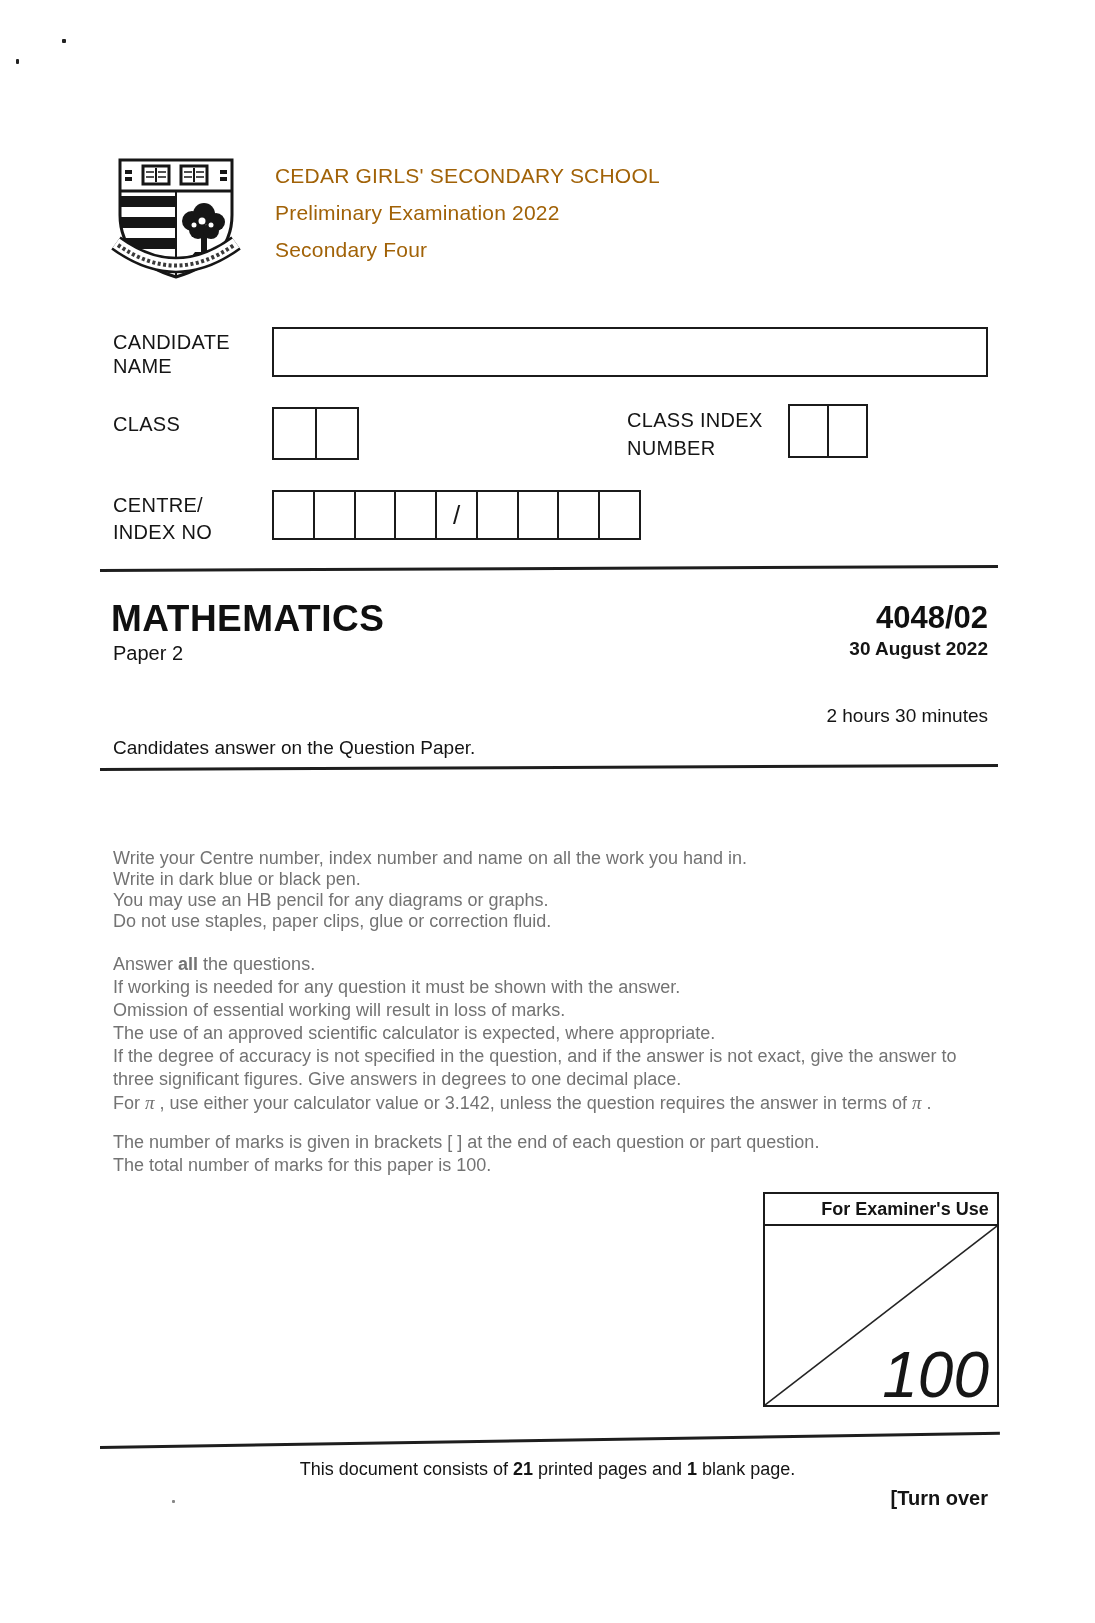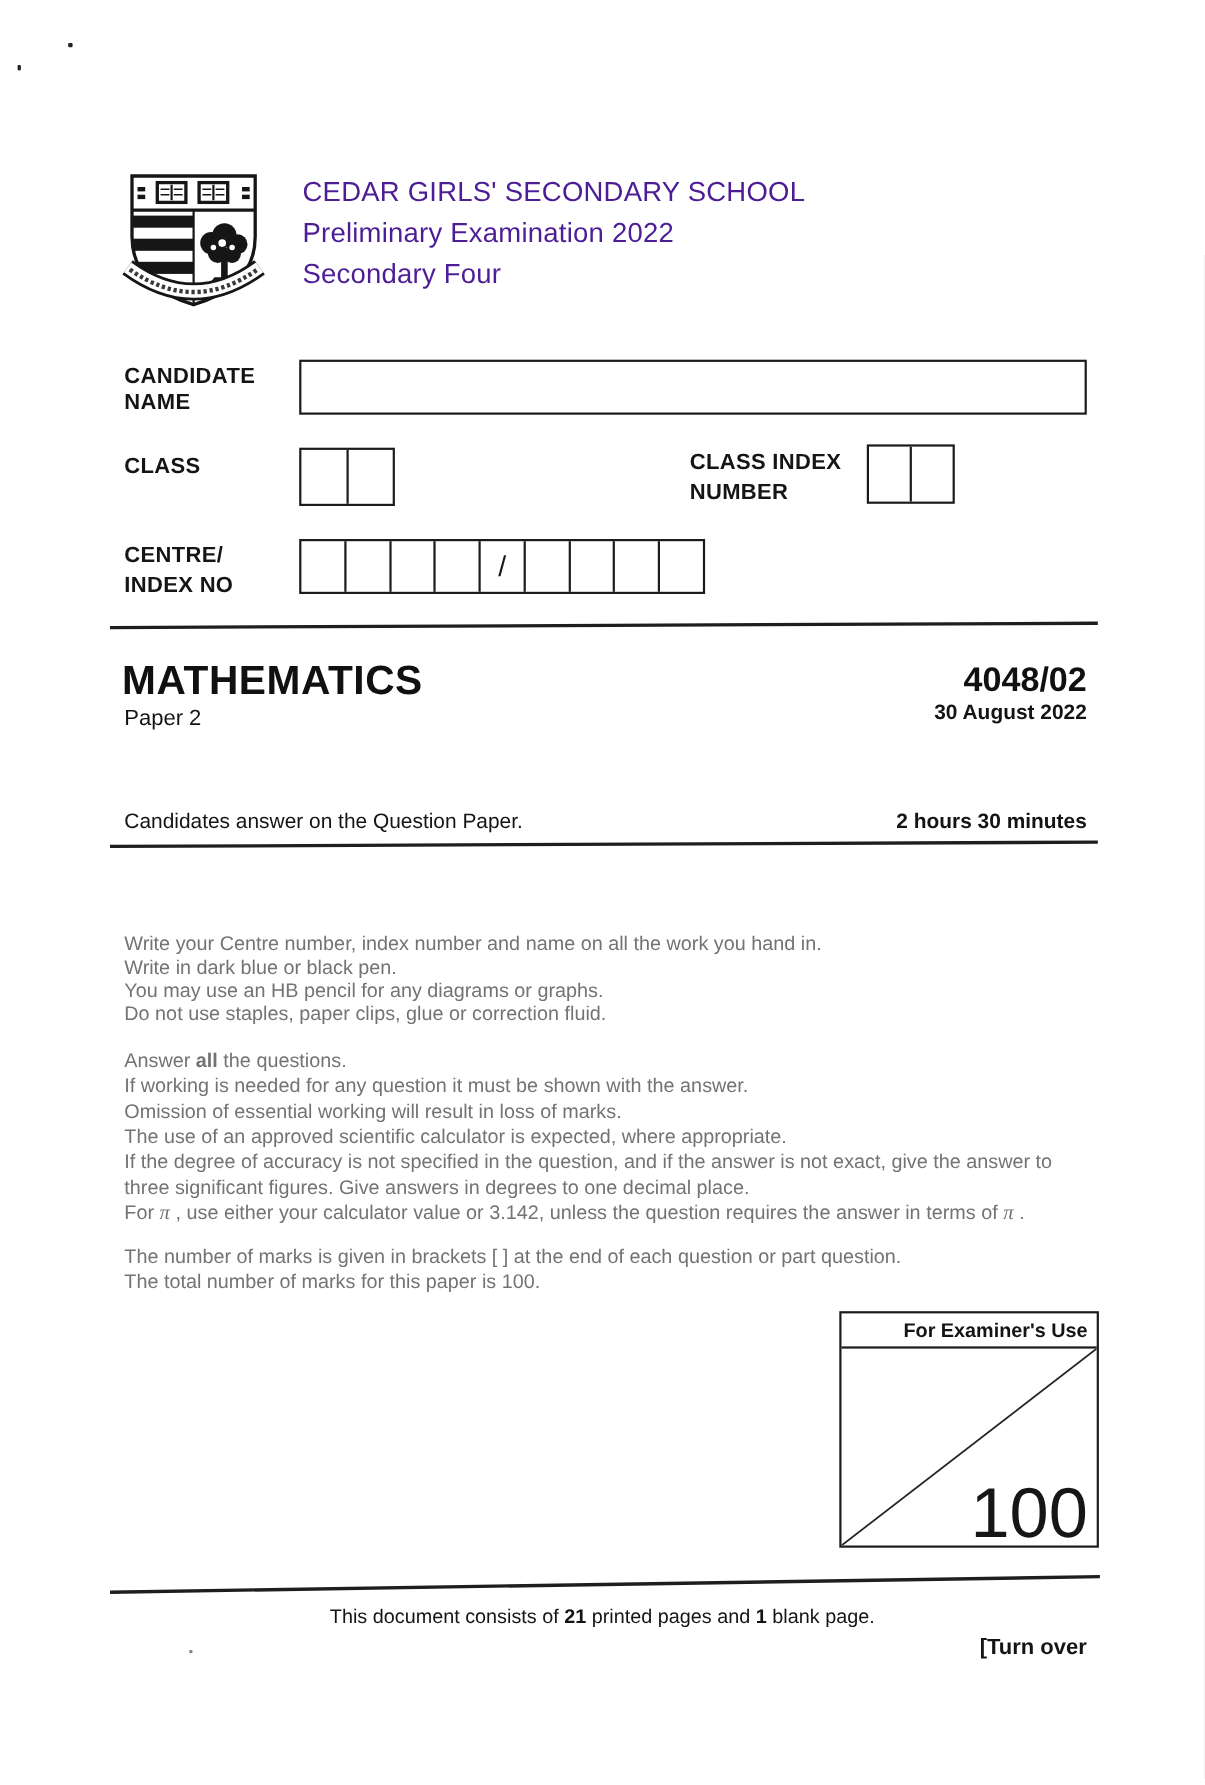--- a/index.html
+++ b/index.html
@@ -8,51 +8,51 @@
     width:1095px;height:1623px;
     margin:0 auto;
     background:#ffffff;
     font-family:"Liberation Sans","DejaVu Sans",sans-serif;
     color:#141414;
     overflow:hidden;
   }
   .abs{position:absolute;}
   .speck{position:absolute;background:#222;border-radius:1px;}
   
-  .school-lines{left:275px;top:157px;font-size:25px;line-height:37px;letter-spacing:0.2px;color:#4c1d95;}
-  
-  .lbl{font-size:20px;line-height:24px;letter-spacing:0.3px;color:#151515;font-weight:bold;}
+  .school-lines{left:275px;top:157px;font-size:21px;line-height:37px;letter-spacing:0.2px;color:#a16207;}
+  
+  .lbl{font-size:20px;line-height:24px;letter-spacing:0.3px;color:#151515;}
   
   .fbox{position:absolute;border:2px solid #1b1b1b;background:#fff;box-sizing:border-box;}
   .cellrow{display:flex;width:100%;height:100%;}
   .cellrow .cell{flex:1;border-left:2px solid #1b1b1b;display:flex;align-items:center;justify-content:center;}
   .cellrow .cell:first-child{border-left:none;}
   .slash{font-size:26px;color:#161616;}
   
   .rule{position:absolute;height:3px;background:#1e1e1e;transform-origin:left center;}
   
   .subject{left:111px;top:598px;font-size:37px;font-weight:700;letter-spacing:0.5px;color:#101010;}
   .paper{left:113px;top:642px;font-size:20px;}
   .code{right:107px;top:600px;font-size:31px;font-weight:700;color:#101010;}
   .date{right:107px;top:638px;font-size:19px;font-weight:700;text-align:right;}
-  .duration{right:107px;top:705px;font-size:19px;font-weight:700;text-align:right;margin-top:32px;}
+  .duration{right:107px;top:705px;font-size:19px;font-weight:400;text-align:right;}
   .answernote{left:113px;top:737px;font-size:19px;}
   
   .insthead{left:113px;top:799px;font-size:19px;font-weight:700;letter-spacing:0.2px;}
   .body-par{font-size:18px;color:#737373;}
   .p1{left:113px;top:848px;line-height:21px;}
   .p2{left:113px;top:953px;line-height:23px;}
   .p3{left:113px;top:1131px;line-height:23px;}
   .b{font-weight:700;}
   .pi{font-family:"Liberation Serif","DejaVu Serif",serif;font-style:italic;font-size:19px;}
   
   .exbox{position:absolute;left:763px;top:1192px;width:236px;height:215px;border:2px solid #1b1b1b;box-sizing:border-box;background:#fff;}
   .exbox .exhead{height:32px;border-bottom:2px solid #1b1b1b;display:flex;align-items:center;justify-content:center;font-size:18px;font-weight:700;box-sizing:border-box;padding-left:48px;}
   .exbox .exbody{position:relative;width:100%;height:179px;}
-  .exbox .extotal{position:absolute;right:8px;bottom:0px;font-size:64px;line-height:60px;color:#161616;}
+  .exbox .extotal{position:absolute;right:8px;bottom:0px;font-size:64px;line-height:60px;color:#161616;font-style:italic;}
   
   .docline{left:0;right:0;top:1459px;text-align:center;font-size:18px;}
   .turnover{right:107px;top:1487px;font-size:20px;font-weight:700;text-align:right;}
 </style>
 </head>
 <body>
 
 <div id="page">
 
   <div class="speck" style="left:62px;top:39px;width:4px;height:4px;"></div>

